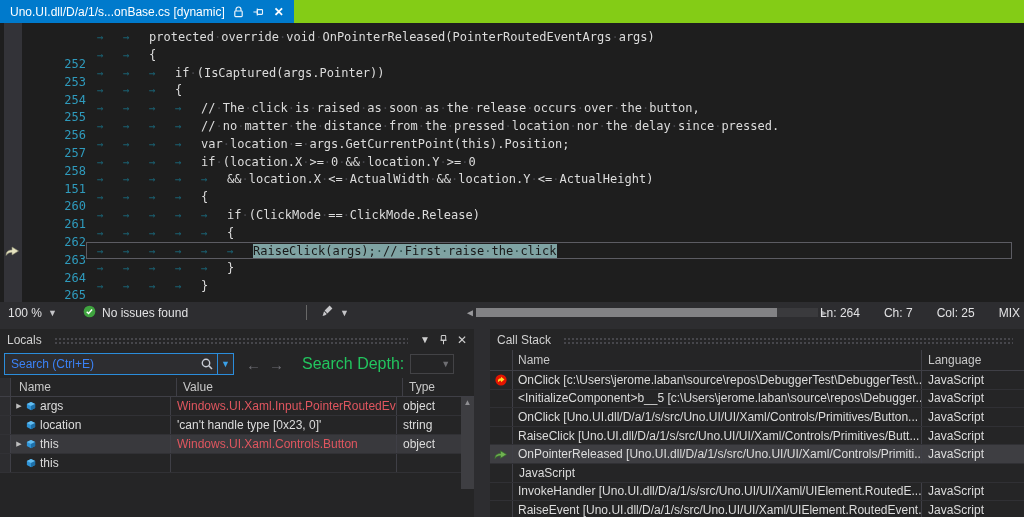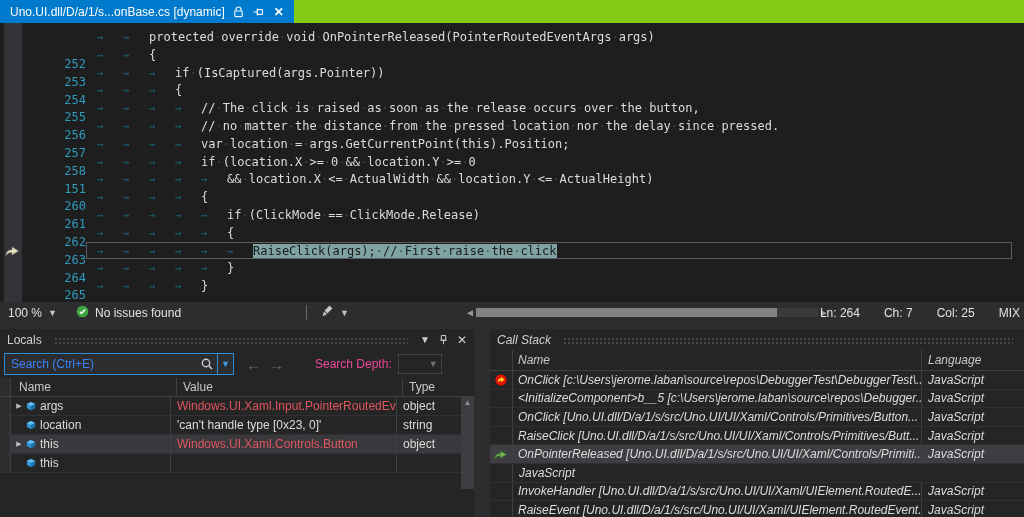--- a/index.html
+++ b/index.html
@@ -39,36 +39,36 @@
   .hs-arrow{color:#9a9a9d;font-size:10px;width:12px;text-align:center;}
   .hs-track{flex:1;height:9px;background:#3a3a3d;position:relative;}
   .hs-thumb{position:absolute;left:0;top:0;height:9px;width:88%;background:#828285;}
   .caret-pos{position:absolute;right:4px;top:0;height:21px;display:flex;align-items:center;gap:24px;margin-left:31px;}
 
   
   .bottom{position:absolute;top:323px;left:0;right:0;bottom:0;background:#2d2d30;display:flex;padding-top:6px;}
   .panel{background:#252526;height:188px;position:relative;overflow:hidden;}
   .panel.locals{width:474px;flex:none;}
   .panel-gap{width:16px;flex:none;}
-  .panel.callstack{flex:1;font-style:italic;}
+  .panel.callstack{flex:1;}
   .panel-title{height:21px;display:flex;align-items:center;padding:0 7px;color:#d0d0d0;font-size:12px;gap:8px;}
   .grip{flex:1;height:7px;margin:2px 4px 0 4px;
         background-image:radial-gradient(circle,#46464b 1px,transparent 1.1px);background-size:4px 4px;}
   .pt-ico{color:#cfcfcf;font-size:10px;display:flex;align-items:center;}
 
   
   .locals-toolbar{height:28px;display:flex;align-items:center;padding:0 4px;gap:0;}
   .search-box{width:212px;height:20px;border:1px solid #2b8ddb;background:#2d2d30;display:flex;align-items:center;}
   .search-box .ph{flex:1;color:#3b82f6;font-size:12px;padding-left:6px;white-space:nowrap;overflow:hidden;}
   .search-split{width:15px;height:20px;border:1px solid #2b8ddb;border-left:none;display:flex;align-items:center;
                 justify-content:center;background:#2d2d30;}
   .search-split .caret{color:#3aa0e8;}
   .nav-arrow{color:#6e6e74;font-size:15px;margin-left:12px;}
   .nav-arrow + .nav-arrow{margin-left:8px;}
-  .depth-label{color:#ec4899;font-size:12px;margin-left:31px;}
+  .depth-label{color:#22c55e;font-size:16px;margin-left:18px;}
   .depth-combo{width:42px;height:18px;border:1px solid #434346;margin-left:6px;display:flex;align-items:center;
                justify-content:flex-end;}
   .depth-combo .caret{color:#6e6e72;margin-right:3px;}
 
   
   .lgrid{position:relative;font-size:12px;color:#dcdcdc;}
   .lg-row{display:flex;height:18px;align-items:center;border-bottom:1px solid #313135;}
   .lg-header{color:#c8c8c8;border-bottom:1px solid #3f3f46;}
   .lg-gutter{width:10px;flex:none;height:100%;border-right:1px solid #3f3f46;background:#2d2d30;}
   .lg-name{width:157px;flex:none;height:100%;display:flex;align-items:center;padding-left:8px;
@@ -211,21 +211,21 @@
           <div class="code"><span class="tab-arrow">→</span><span class="tab-arrow">→</span><span class="tab-arrow">→</span></div>
         </div>
       </div>
   </div>
 
   <div class="editor-statusbar">
     <div class="cluster" style="left:8px">
       <span>100 %</span>
       <span class="caret">▼</span>
     </div>
-    <div class="cluster" style="left:76px">
+    <div class="cluster" style="left:83px">
       <span>
         <svg width="13" height="13" viewBox="0 0 14 14">
             <circle cx="7" cy="7" r="6.3" fill="#3fa33f"></circle>
             <path d="M4 7.2l2 2 3.8-4.4" fill="none" stroke="#fff" stroke-width="1.5"></path>
           </svg>
       </span>
       <span>No issues found</span>
     </div>
     <div class="sb-sep"></div>
     <div class="cluster" style="left:320px">

